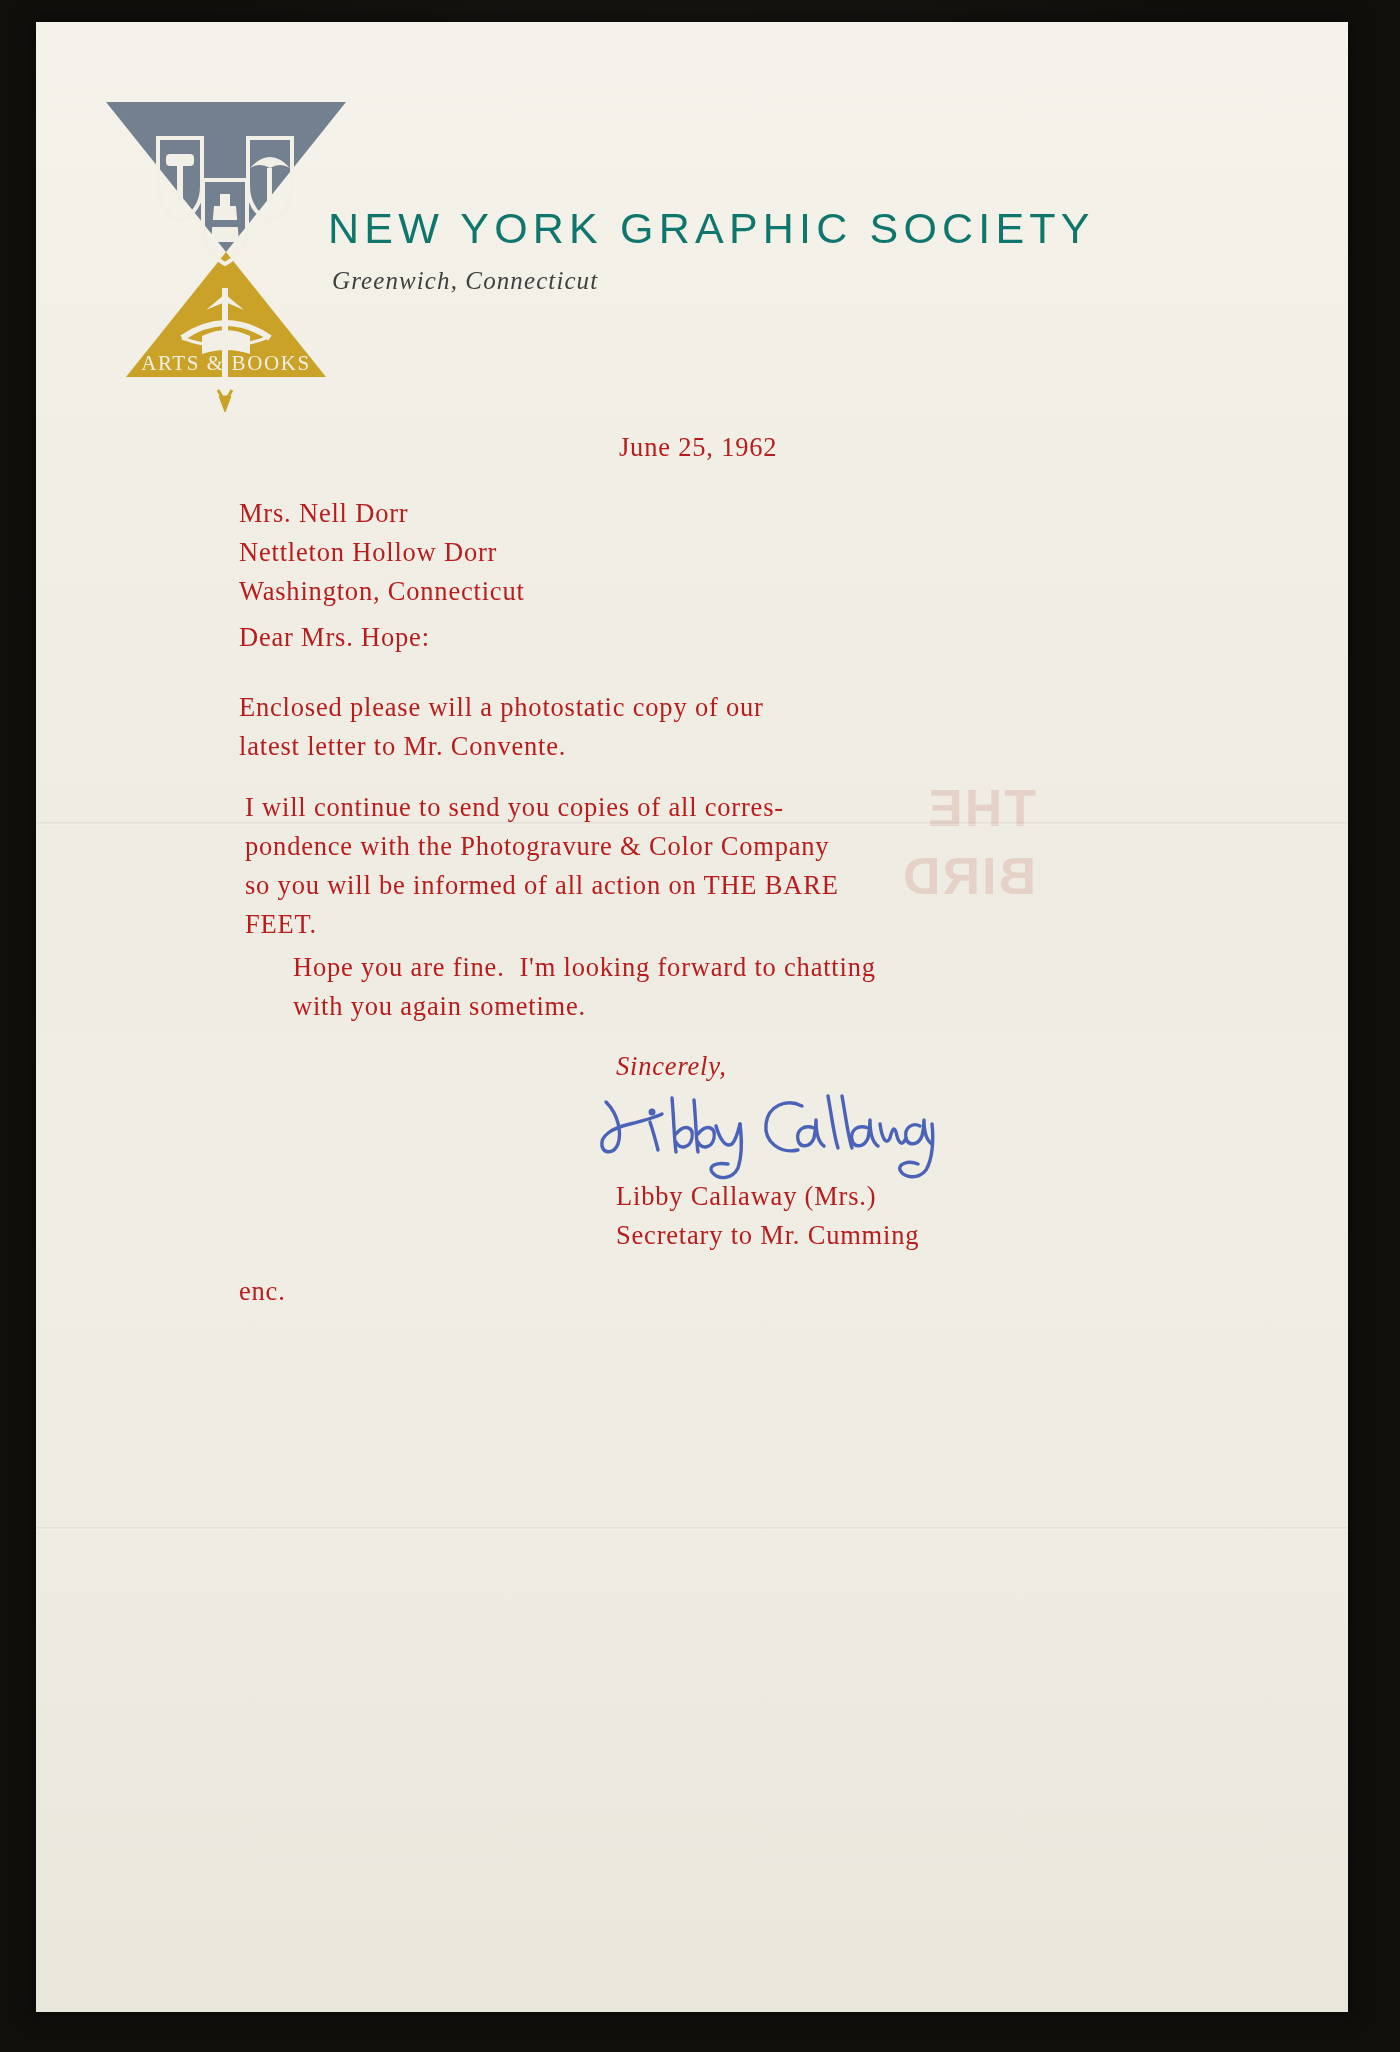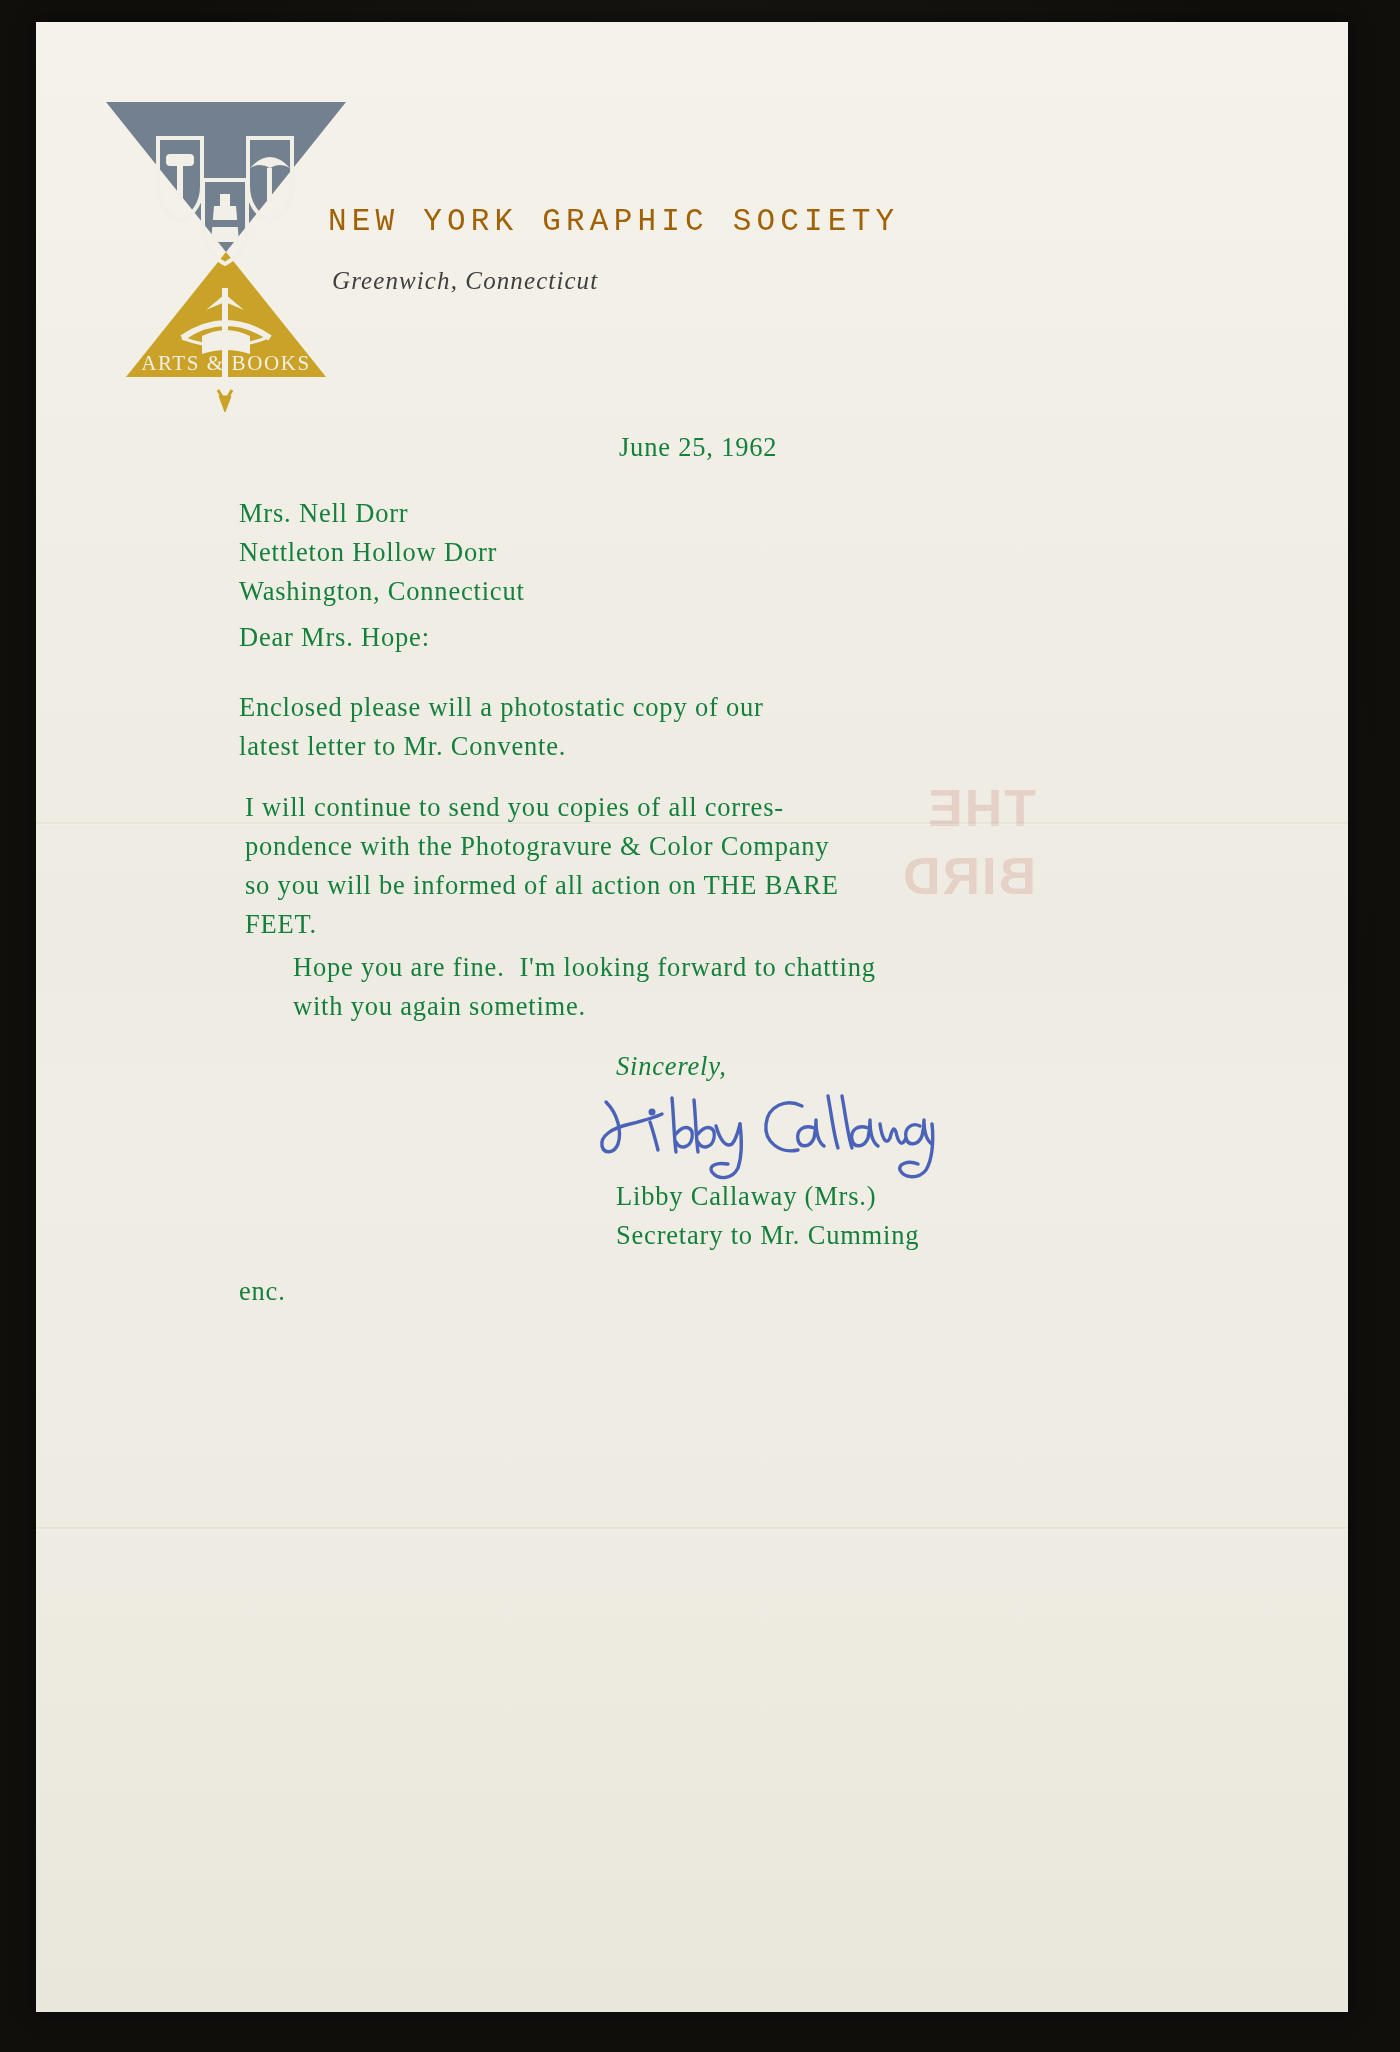--- a/index.html
+++ b/index.html
@@ -92,44 +92,44 @@
     position: absolute;
     left: 0; top: 0;
     width: 240px; height: 320px;
   }
 
   
   #company-name {
     position: absolute;
     left: 292px;
     top: 182px;
-    font-family: Liberation Mono, monospace;
-    font-size: 31px;
+    font-family: Liberation Sans, sans-serif;
+    font-size: 43px;
     letter-spacing: 5.2px;
-    color: #a16207;
+    color: #0f766e;
     white-space: nowrap;
     font-weight: 400;
   }
   #company-location {
     position: absolute;
     left: 296px;
     top: 245px;
     font-family: "Liberation Serif", serif;
     font-style: italic;
     font-size: 25px;
     letter-spacing: 1.1px;
     color: #404040;
     white-space: nowrap;
   }
 
   
   .typed {
     position: absolute;
     font-family: "Liberation Serif", serif;
-    color: #15803d;
+    color: #b91c1c;
     font-size: 26.5px;
     line-height: 39px;
     letter-spacing: 0.8px;
     white-space: pre;
   }
   #letter-date   { left: 583px; top: 406px; }
   #recipient-address { left: 203px; top: 472px; }
   #salutation    { left: 203px; top: 596px; }
   #body-paragraph-1 { left: 203px; top: 666px; }
   #body-paragraph-2 { left: 209px; top: 766px; }

